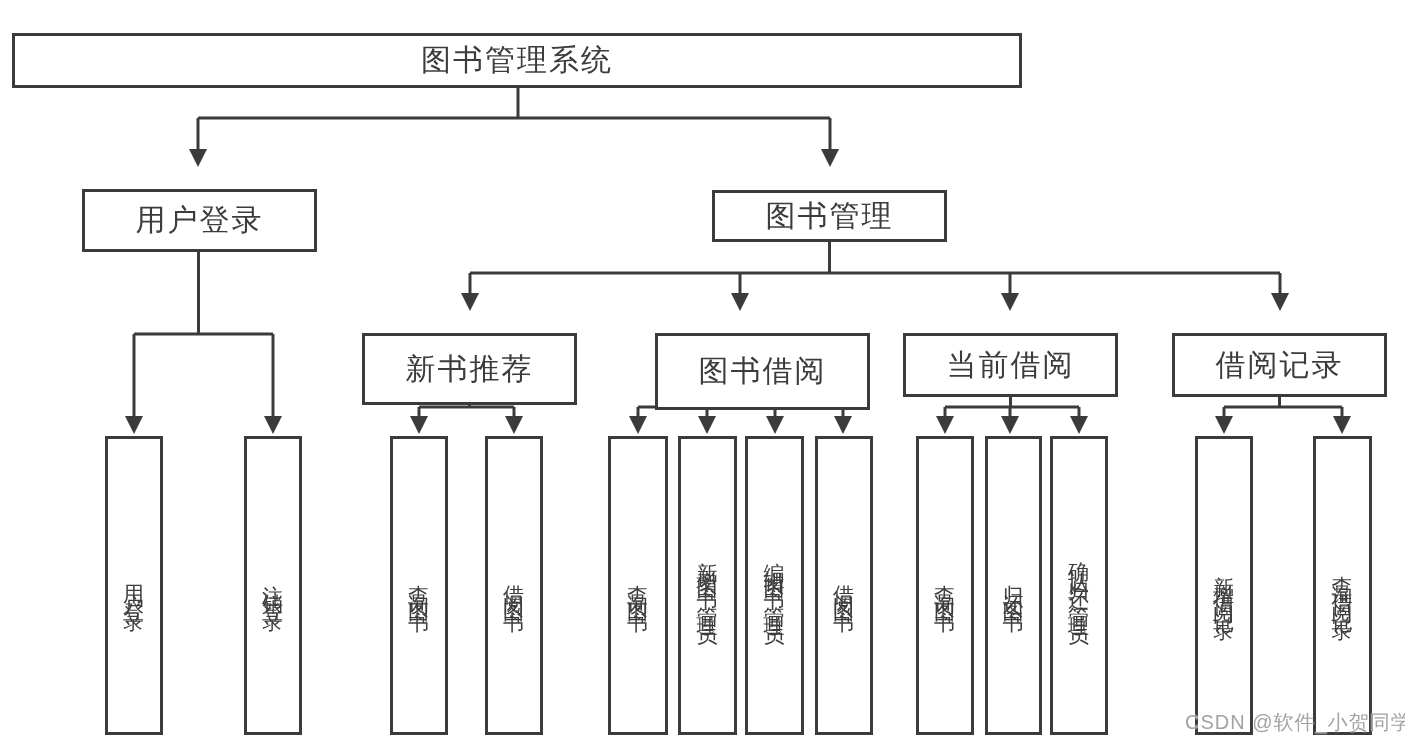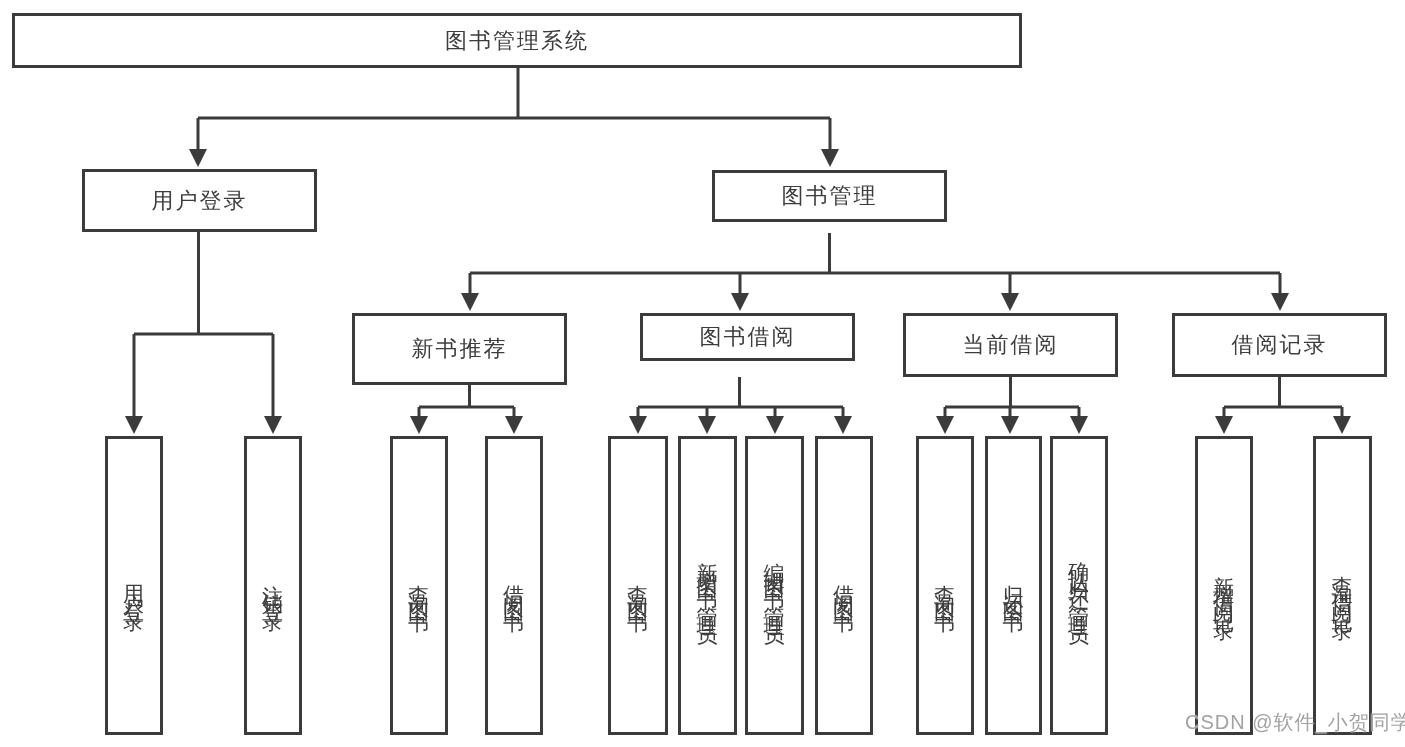--- a/index.html
+++ b/index.html
@@ -14,21 +14,21 @@
   .node {
     position:absolute;
     box-sizing:border-box;
     border:3px solid #3b3b3b;
     background:#ffffff;
     display:flex;
     align-items:center;
     justify-content:center;
     color:#3c3c3c;
   }
-  .node.h { font-size:22px; letter-spacing:2px; }
+  .node.h { font-size:30px; letter-spacing:2px;margin-top:20px; }
   .node.v .label {
     writing-mode:vertical-rl;
     text-orientation:mixed;
     font-size:21px;
     letter-spacing:9px;
     line-height:1;
   }
   .watermark {
     position:absolute;
     left:1185px; top:709px;
@@ -101,24 +101,24 @@
   <div id="nodes">
       <div class="node h" style="left: 12px; top: 13px; width: 1010px; height: 55px; border-color: rgb(59, 59, 59);">
         <span class="label">图书管理系统</span>
       </div>
       <div class="node h" style="left: 82px; top: 169px; width: 235px; height: 63px; border-color: rgb(59, 59, 59);">
         <span class="label">用户登录</span>
       </div>
       <div class="node h" style="left: 712px; top: 170px; width: 235px; height: 52px; border-color: rgb(59, 59, 59);">
         <span class="label">图书管理</span>
       </div>
-      <div class="node h" style="left: 352px; top: 313px; width: 215px; height: 72px; border-color: rgb(59, 59, 59);">
+      <div class="node h" style="left: 362px; top: 313px; width: 215px; height: 72px; border-color: rgb(59, 59, 59);">
         <span class="label">新书推荐</span>
       </div>
-      <div class="node h" style="left: 640px; top: 313px; width: 215px; height: 48px; border-color: rgb(59, 59, 59);">
+      <div class="node h" style="left: 655px; top: 313px; width: 215px; height: 77px; border-color: rgb(59, 59, 59);">
         <span class="label">图书借阅</span>
       </div>
       <div class="node h" style="left: 903px; top: 313px; width: 215px; height: 64px; border-color: rgb(59, 59, 59); font-family: Liberation Serif, serif;">
         <span class="label">当前借阅</span>
       </div>
       <div class="node h" style="left: 1172px; top: 313px; width: 215px; height: 64px; border-color: rgb(59, 59, 59);">
         <span class="label">借阅记录</span>
       </div>
       <div class="node v" style="left: 105px; top: 436px; width: 58px; height: 299px; border-color: rgb(59, 59, 59);">
         <span class="label">用户登录</span>

